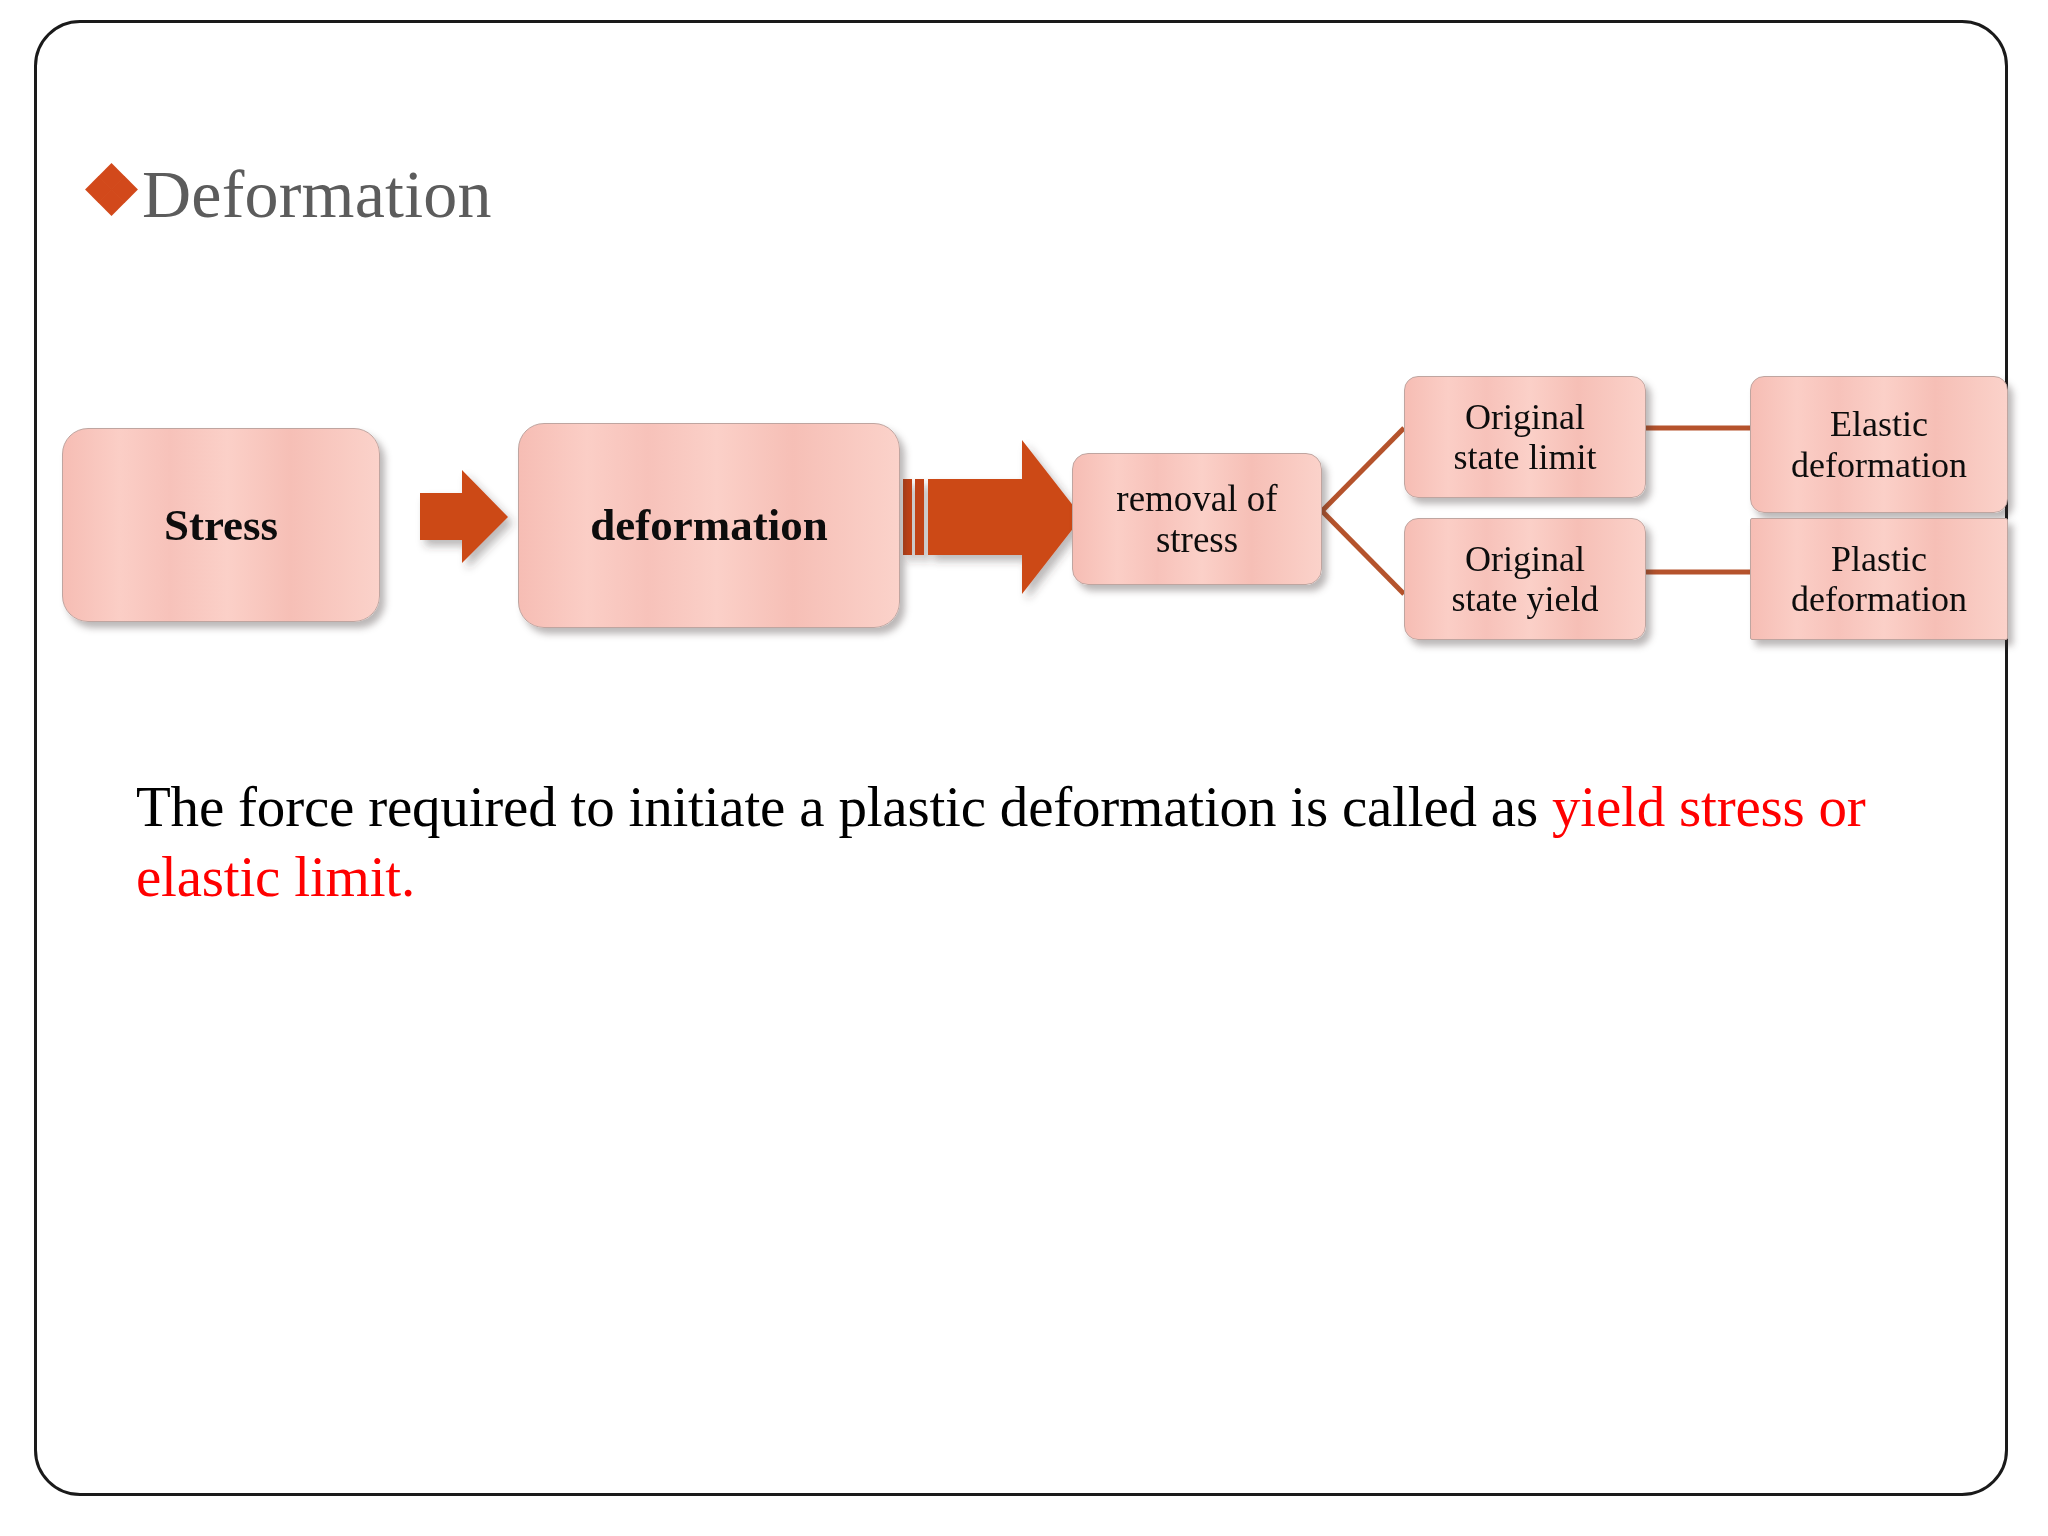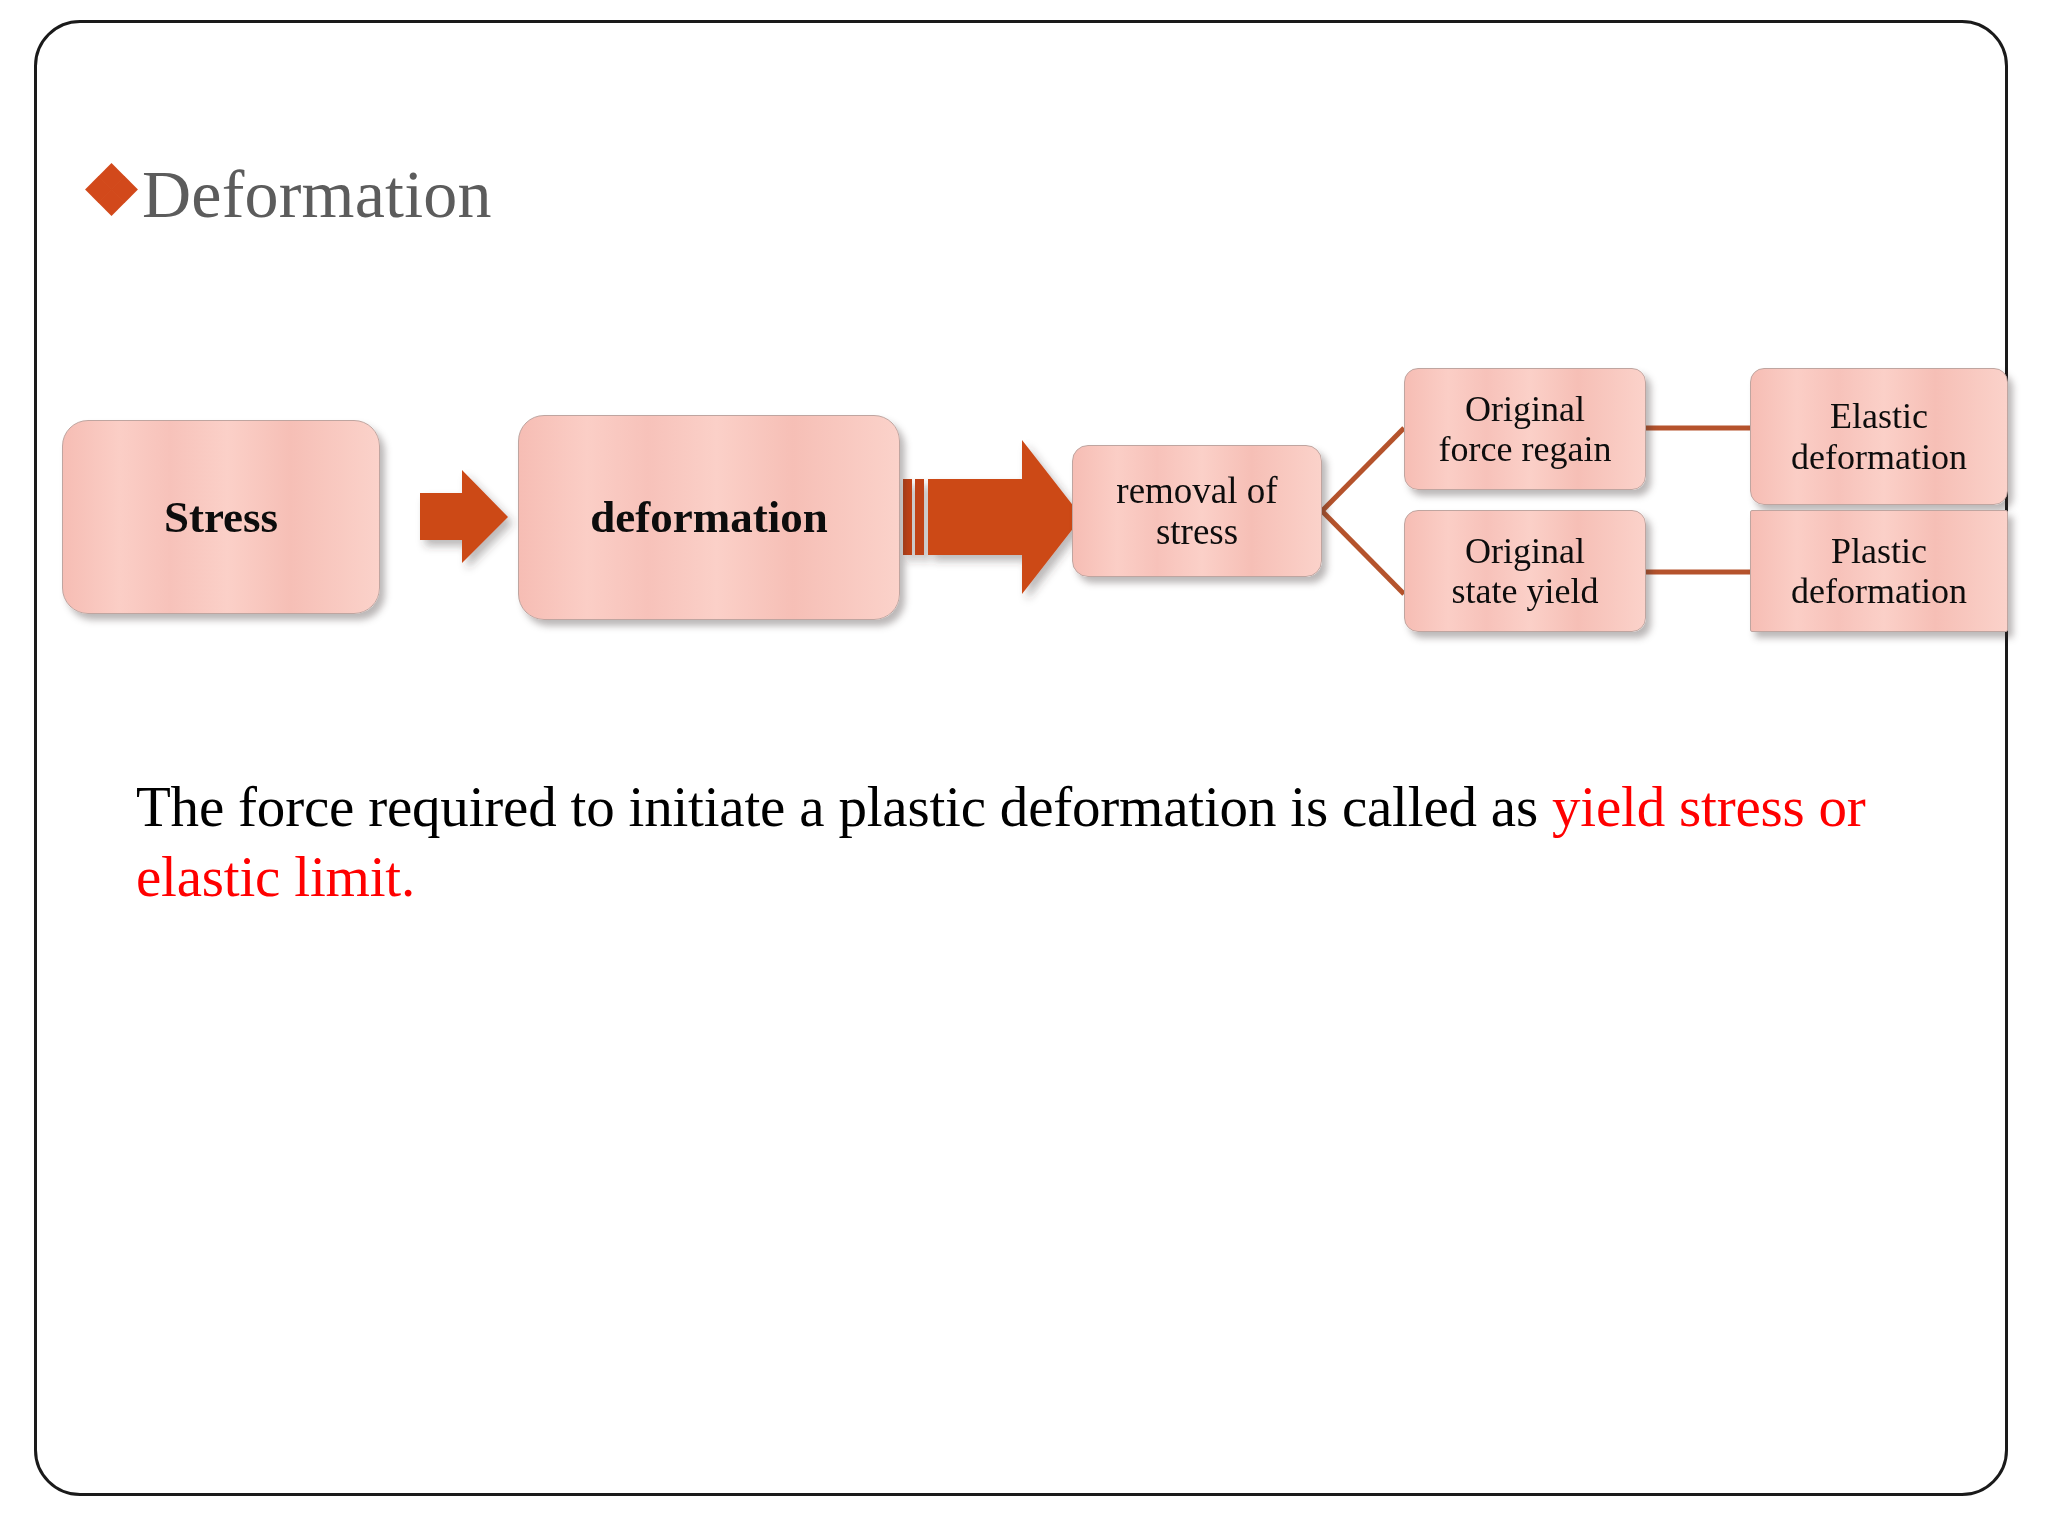--- a/index.html
+++ b/index.html
@@ -98,20 +98,21 @@
                 #fbd0c8 52%, #f6bfb6 72%, #fbd2ca 100%);
     border: 1px solid #bfa5a0;
     box-shadow: 5px 6px 7px rgba(60,50,50,0.35);
     display: flex;
     align-items: center;
     justify-content: center;
     text-align: center;
     color: #0d0d0d;
     font-family: "Liberation Serif", serif;
     line-height: 1.12;
+    margin-top: 8px;
   }
   .fbox span { display: block; width: 100%; }
 
   .box-stress {
     left: 62px;   top: 420px;  width: 318px; height: 194px;
     border-radius: 26px;
     font-size: 45px; font-weight: bold;
   }
   .box-deformation {
     left: 518px;  top: 415px;  width: 382px; height: 205px;
@@ -229,21 +230,21 @@
     <div class="fbox box-removal">
       <span>
         <span>removal of</span>
         <span>stress</span>
       </span>
     </div>
 
     <div class="fbox box-regain">
       <span>
         <span>Original</span>
-        <span>force regain</span>
+        <span>state limit</span>
       </span>
     </div>
 
     <div class="fbox box-lost">
       <span>
         <span>Original</span>
         <span>state yield</span>
       </span>
     </div>
 

